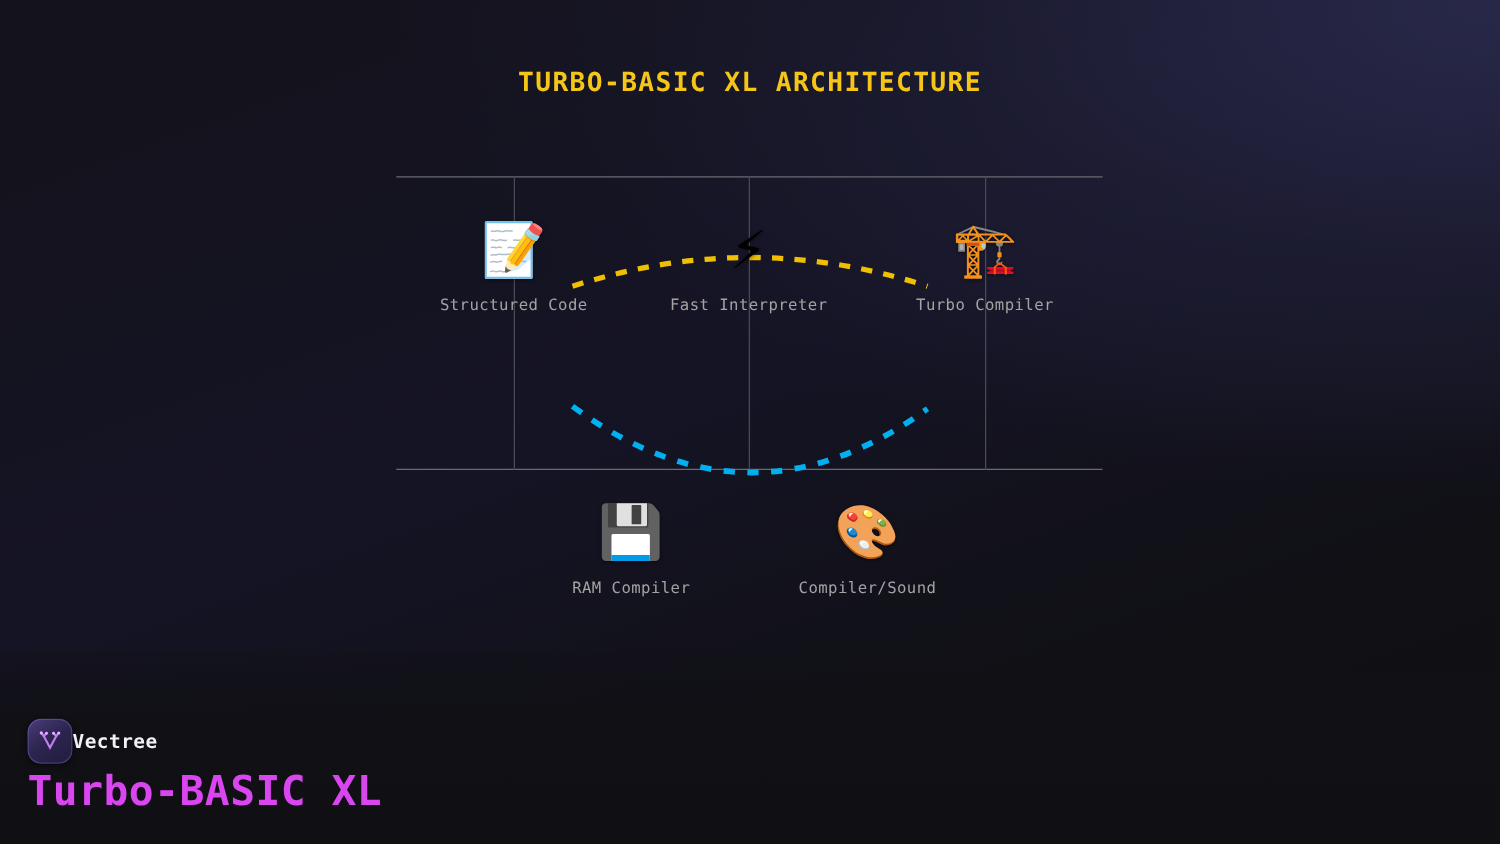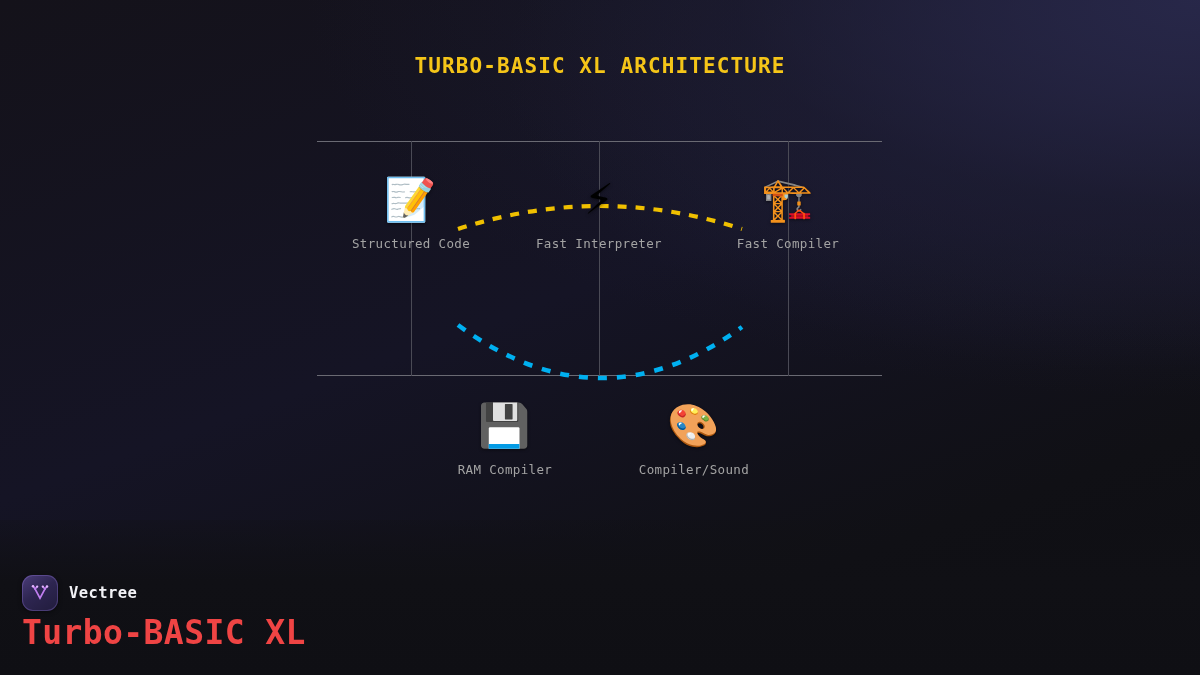--- a/index.html
+++ b/index.html
@@ -80,37 +80,37 @@
   .row-top .glyph { height:48px; }
   .row-top .label { margin-top:12px; }
   
   .row-bottom { top:402px; }
   .row-bottom .glyph { height:48px; }
   .row-bottom .label { margin-top:12px; }
 
   
   .brand-row {
     position:absolute; left:22px; top:575px;
-    display:flex; align-items:center; gap:11px;
+    display:flex; align-items:center; 
   }
   .logo {
     width:36px; height:36px; border-radius:11px;
     background:linear-gradient(145deg, #4b3d7a 0%, #2d2550 48%, #211c3c 100%);
     box-shadow:inset 0 0 0 1px rgba(160,130,235,0.30), 0 1px 4px rgba(0,0,0,0.5);
     display:flex; align-items:center; justify-content:center;
     flex:none;
   }
   .brand-name {
     font-size:15.5px; font-weight:bold; color:#f2f2f6;
     letter-spacing:0.4px; white-space:pre;
     font-family:"DejaVu Sans Mono", monospace;
   }
   .page-title {
     position:absolute; left:22px; top:613px;
-    font-size:33px; font-weight:bold; color:#ef4444;
+    font-size:33px; font-weight:bold; color:#d946ef;
     letter-spacing:0.4px; white-space:pre;
     font-family:"DejaVu Sans Mono", monospace;
   }
   .url {
     position:absolute; right:22px; top:624px;
     font-size:13px; color:#6f7080; letter-spacing:0.3px;
     white-space:pre;
     font-family:"DejaVu Sans Mono", monospace;
   }
 </style>
@@ -141,21 +141,21 @@
   <div class="node row-top" style="left:311px; width:200px;">
     <span class="glyph">📝</span>
     <span class="label">Structured Code</span>
   </div>
   <div class="node row-top" style="left:499px; width:200px;">
     <span class="glyph">⚡</span>
     <span class="label">Fast Interpreter</span>
   </div>
   <div class="node row-top" style="left:688px; width:200px;">
     <span class="glyph">🏗️</span>
-    <span class="label">Fast Compiler</span>
+    <span class="label">Turbo Compiler</span>
   </div>
 
   <div class="node row-bottom" style="left:405px; width:200px;">
     <span class="glyph">💾</span>
     <span class="label">RAM Compiler</span>
   </div>
   <div class="node row-bottom" style="left:594px; width:200px;">
     <span class="glyph">🎨</span>
     <span class="label">Compiler/Sound</span>
   </div>

